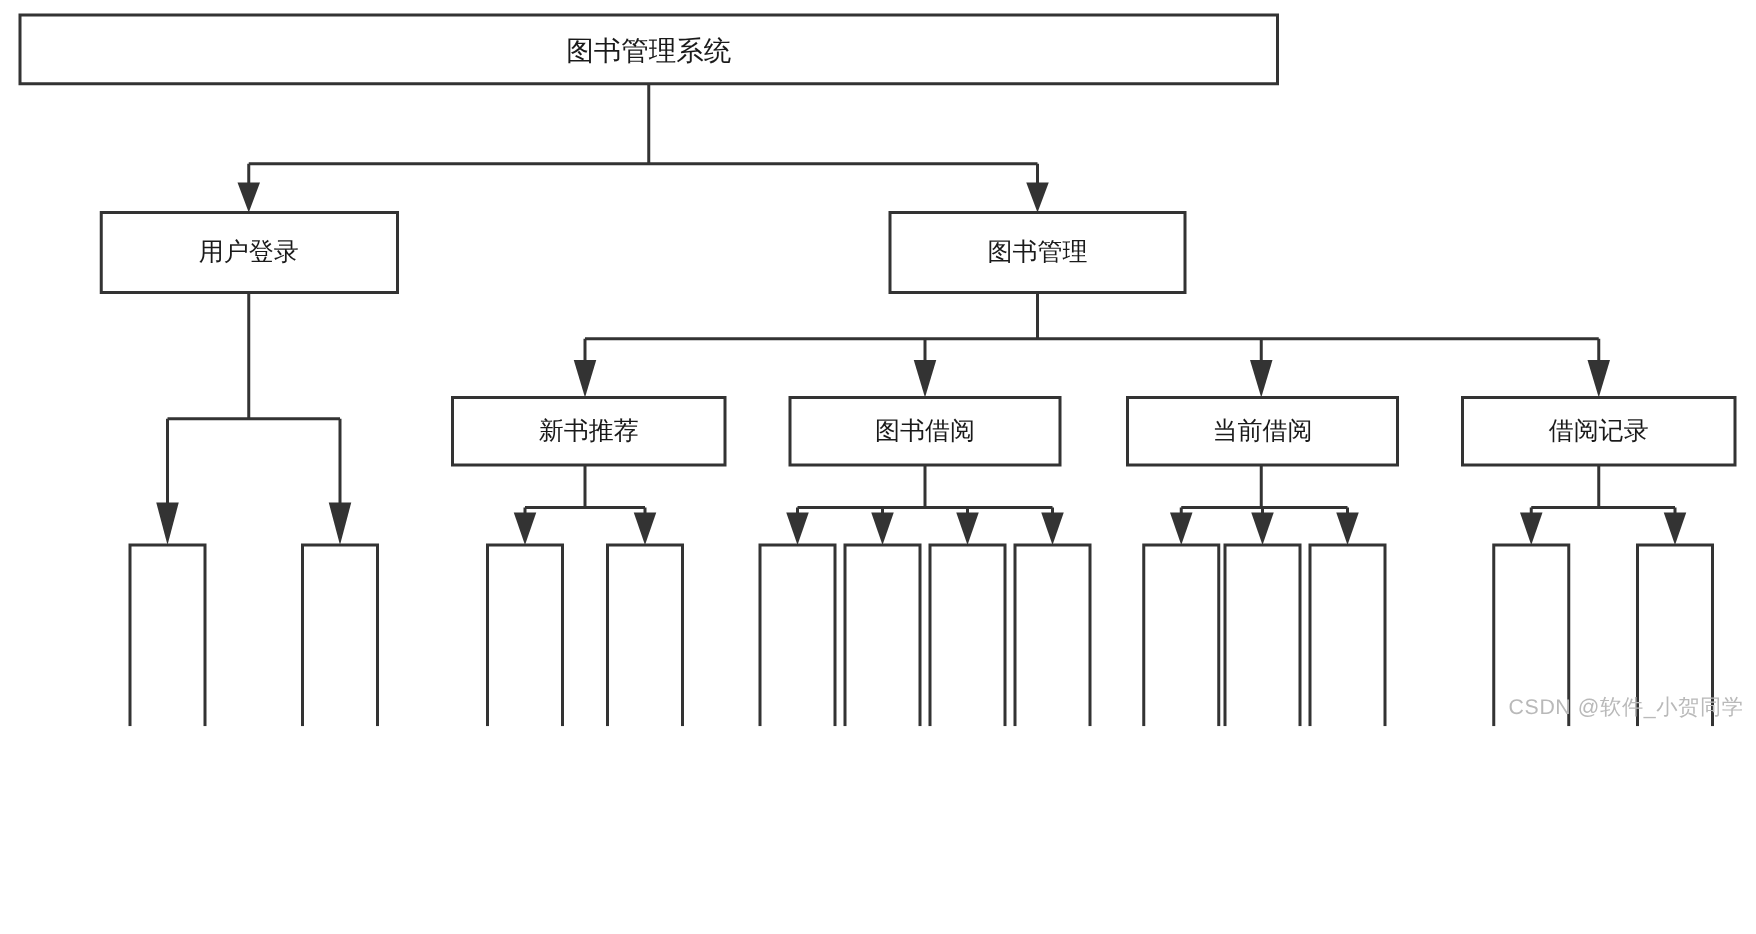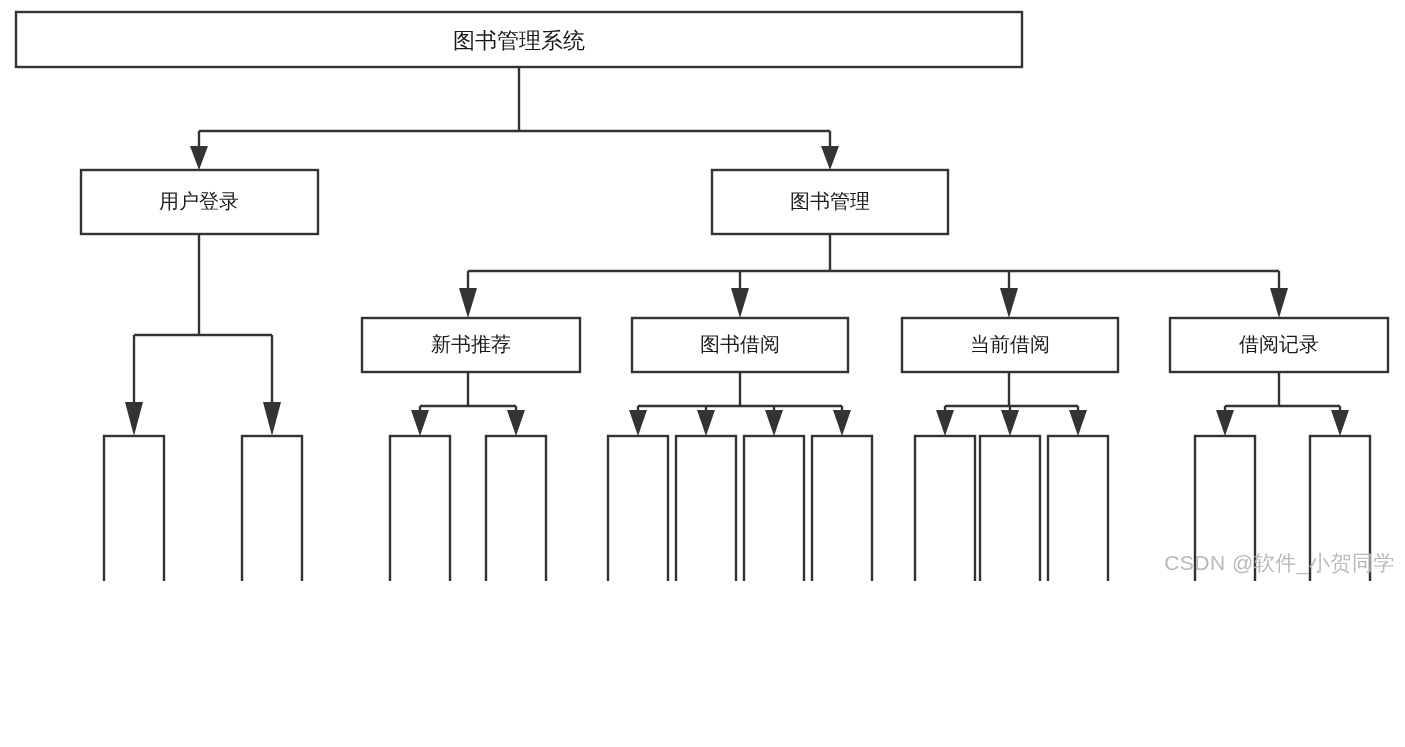--- a/index.html
+++ b/index.html
@@ -45,21 +45,21 @@
     fill: #1a1a1a;
     font-size: 20px;
     text-anchor: middle;
     dominant-baseline: middle;
   }
   .watermark {
     position: absolute;
     right: 10px;
     bottom: 4px;
     font-family: "Liberation Sans", "DejaVu Sans", sans-serif;
-    font-size: 21px;
+    font-size: 17px;
     color: #b9b9b9;
     letter-spacing: 0.5px;
     white-space: nowrap;
     pointer-events: none;
   }
   .vert-label {
     position: absolute;
     writing-mode: vertical-rl;
     text-orientation: upright;
     font-family: "Liberation Sans", "DejaVu Sans", sans-serif;

